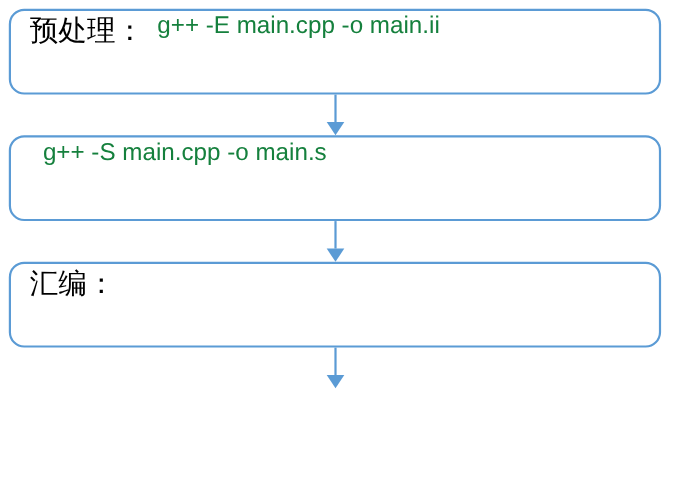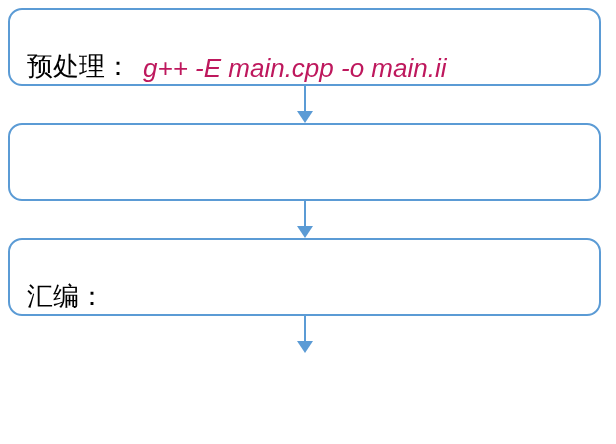--- a/index.html
+++ b/index.html
@@ -18,36 +18,35 @@
   }
   .step-box {
     box-sizing: border-box;
     margin-left: 8px;
     width: 593px;
     height: 78px;
     border: 2px solid #5B9BD5;
     border-radius: 14px;
     background: #ffffff;
     display: flex;
-    align-items: flex-end;
+    align-items: flex-start;
     padding-left: 17px;
     white-space: nowrap;
     overflow: hidden;
   }
   .step-label {
     font-family: "Liberation Serif", serif;
     font-size: 26px;
     color: #000000;
   }
   .step-command {
     font-family: "Liberation Sans", sans-serif;
-    font-size: 26px;
-    color: #be185d;
+    font-size: 22px;
+    color: #15803d;
     margin-left: 12px;
-    font-style: italic;
   }
   .flow-arrow {
     width: 593px;
     margin-left: 8px;
     height: 37px;
     display: flex;
     flex-direction: column;
     align-items: center;
     justify-content: flex-start;
   }
@@ -73,20 +72,21 @@
     <span class="step-label">预处理：</span>
     <span class="step-command">g++ -E main.cpp -o main.ii</span>
   </div>
 
   <div class="flow-arrow">
     <div class="arrow-line"></div>
     <div class="arrow-head"></div>
   </div>
 
   <div class="step-box">
+    <span class="step-command">g++ -S main.cpp -o main.s</span>
   </div>
 
   <div class="flow-arrow">
     <div class="arrow-line"></div>
     <div class="arrow-head"></div>
   </div>
 
   <div class="step-box">
     <span class="step-label">汇编：</span>
   </div>

